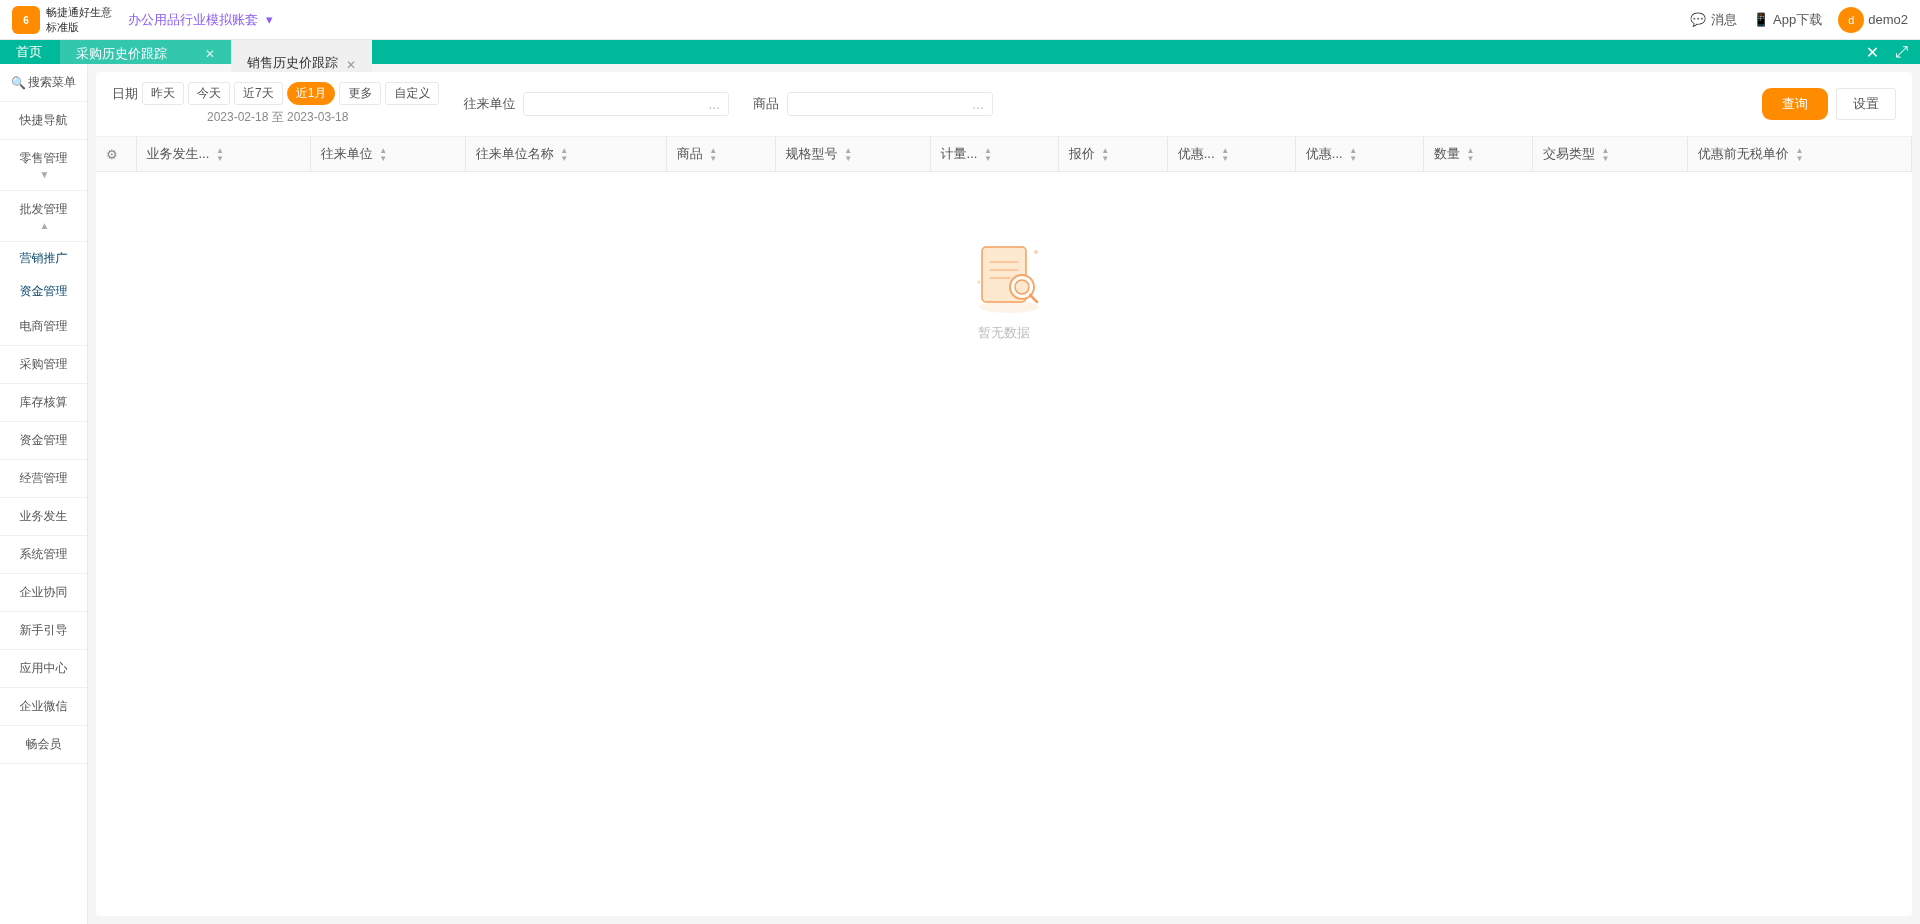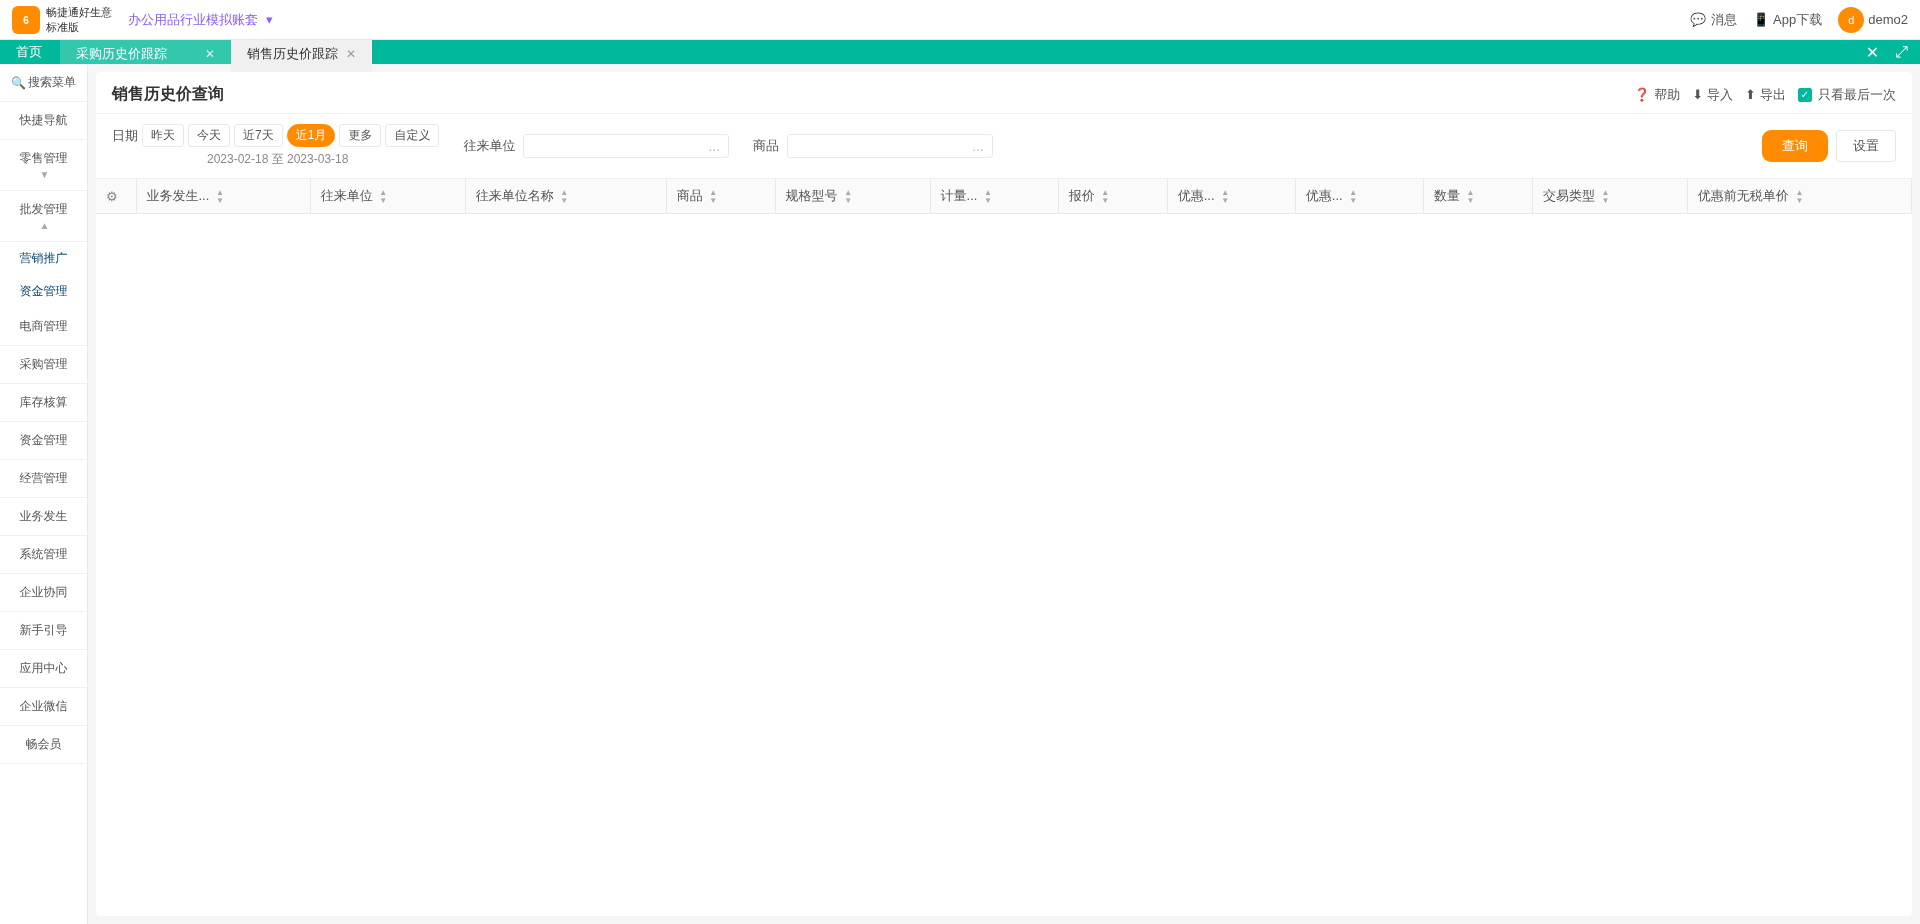--- a/index.html
+++ b/index.html
@@ -37,21 +37,21 @@
       height: 36px;
       display: flex;
       align-items: center;
       padding: 0 16px;
       font-size: 13px;
       cursor: pointer;
       position: relative;
       white-space: nowrap;
     }
     .tab-item.home { background: transparent; color: white; }
-    .tab-item.active { background: #f0f0f0; color: #333; border-radius: 4px 4px 0 0; margin-top: 4px; }
+    .tab-item.active { background: #f0f0f0; color: #333; border-radius: 4px 4px 0 0; margin-top: 4px; align-items: flex-end; }
     .tab-item.inactive { background: rgba(255,255,255,0.2); color: white; margin-left: 2px; border-radius: 4px 4px 0 0; margin-top: 4px; gap: 30px; }
     .tab-close { margin-left: 8px; font-size: 12px; color: #999; cursor: pointer; }
     .tab-close-white { margin-left: 8px; font-size: 12px; color: rgba(255,255,255,0.8); cursor: pointer; }
     .tab-bar-actions { margin-left: auto; display: flex; align-items: center; gap: 8px; padding-right: 8px; }
     .tab-action-btn { background: none; border: none; color: white; font-size: 16px; cursor: pointer; padding: 0 4px; }
 
     
     .main-layout { display: flex; flex: 1; overflow: hidden; }
 
     
@@ -272,43 +272,20 @@
       <span>企业微信</span>
     </div>
     <div class="sidebar-item">
       <span>畅会员</span>
     </div>
   </div>
 
   <div class="content-area">
     <div class="page-container">
 
-      <div class="page-header">
-        <div class="page-title">销售历史价查询</div>
-        <div class="page-actions">
-          <div class="action">
-            <span>❓</span>
-            <span>帮助</span>
-          </div>
-          <div class="action">
-            <span>⬇</span>
-            <span>导入</span>
-          </div>
-          <div class="action">
-            <span>⬆</span>
-            <span>导出</span>
-          </div>
-          <div class="checkbox-area">
-            <div class="checkbox">
-              <span class="checkbox-check">✓</span>
-            </div>
-            <span>只看最后一次</span>
-          </div>
-        </div>
-      </div>
 
       <div class="filter-bar">
         <div class="filter-group date-filter">
           <div class="date-buttons">
             <span class="filter-label">日期</span>
             <button class="date-btn">昨天</button>
             <button class="date-btn">今天</button>
             <button class="date-btn">近7天</button>
             <button class="date-btn active">近1月</button>
             <button class="date-btn">更多</button>
@@ -431,16 +408,39 @@
                     <span>▲</span>
                     <span>▼</span>
                   </span>
               </th>
             </tr>
           </thead>
           <tbody>
           </tbody>
         </table>
 
+        <div class="empty-state">
+          <div class="empty-icon">
+            <svg class="empty-illustration" viewBox="0 0 90 90" xmlns="http://www.w3.org/2000/svg">
+
+              <ellipse cx="45" cy="75" rx="30" ry="6" fill="#fde8d0" opacity="0.5"></ellipse>
+
+              <rect x="18" y="15" width="44" height="55" rx="4" fill="#fde8d0"></rect>
+              <rect x="18" y="15" width="44" height="55" rx="4" fill="none" stroke="#f5a060" stroke-width="1.5"></rect>
+
+              <line x1="26" y1="30" x2="54" y2="30" stroke="#f5a060" stroke-width="1.5" stroke-linecap="round" opacity="0.6"></line>
+              <line x1="26" y1="38" x2="54" y2="38" stroke="#f5a060" stroke-width="1.5" stroke-linecap="round" opacity="0.6"></line>
+              <line x1="26" y1="46" x2="46" y2="46" stroke="#f5a060" stroke-width="1.5" stroke-linecap="round" opacity="0.6"></line>
+
+              <circle cx="58" cy="55" r="12" fill="#fff" stroke="#f5a060" stroke-width="2" opacity="0.9"></circle>
+              <circle cx="58" cy="55" r="7" fill="#fde8d0" stroke="#f5a060" stroke-width="1.5"></circle>
+              <line x1="66" y1="63" x2="73" y2="70" stroke="#f5a060" stroke-width="2.5" stroke-linecap="round"></line>
+
+              <circle cx="72" cy="20" r="2" fill="#f5a060" opacity="0.5"></circle>
+              <circle cx="15" cy="50" r="1.5" fill="#f5a060" opacity="0.4"></circle>
+            </svg>
+          </div>
+          <div class="empty-text">暂无数据</div>
+        </div>
       </div>
     </div>
   </div>
 </div>
 
 </body></html>

